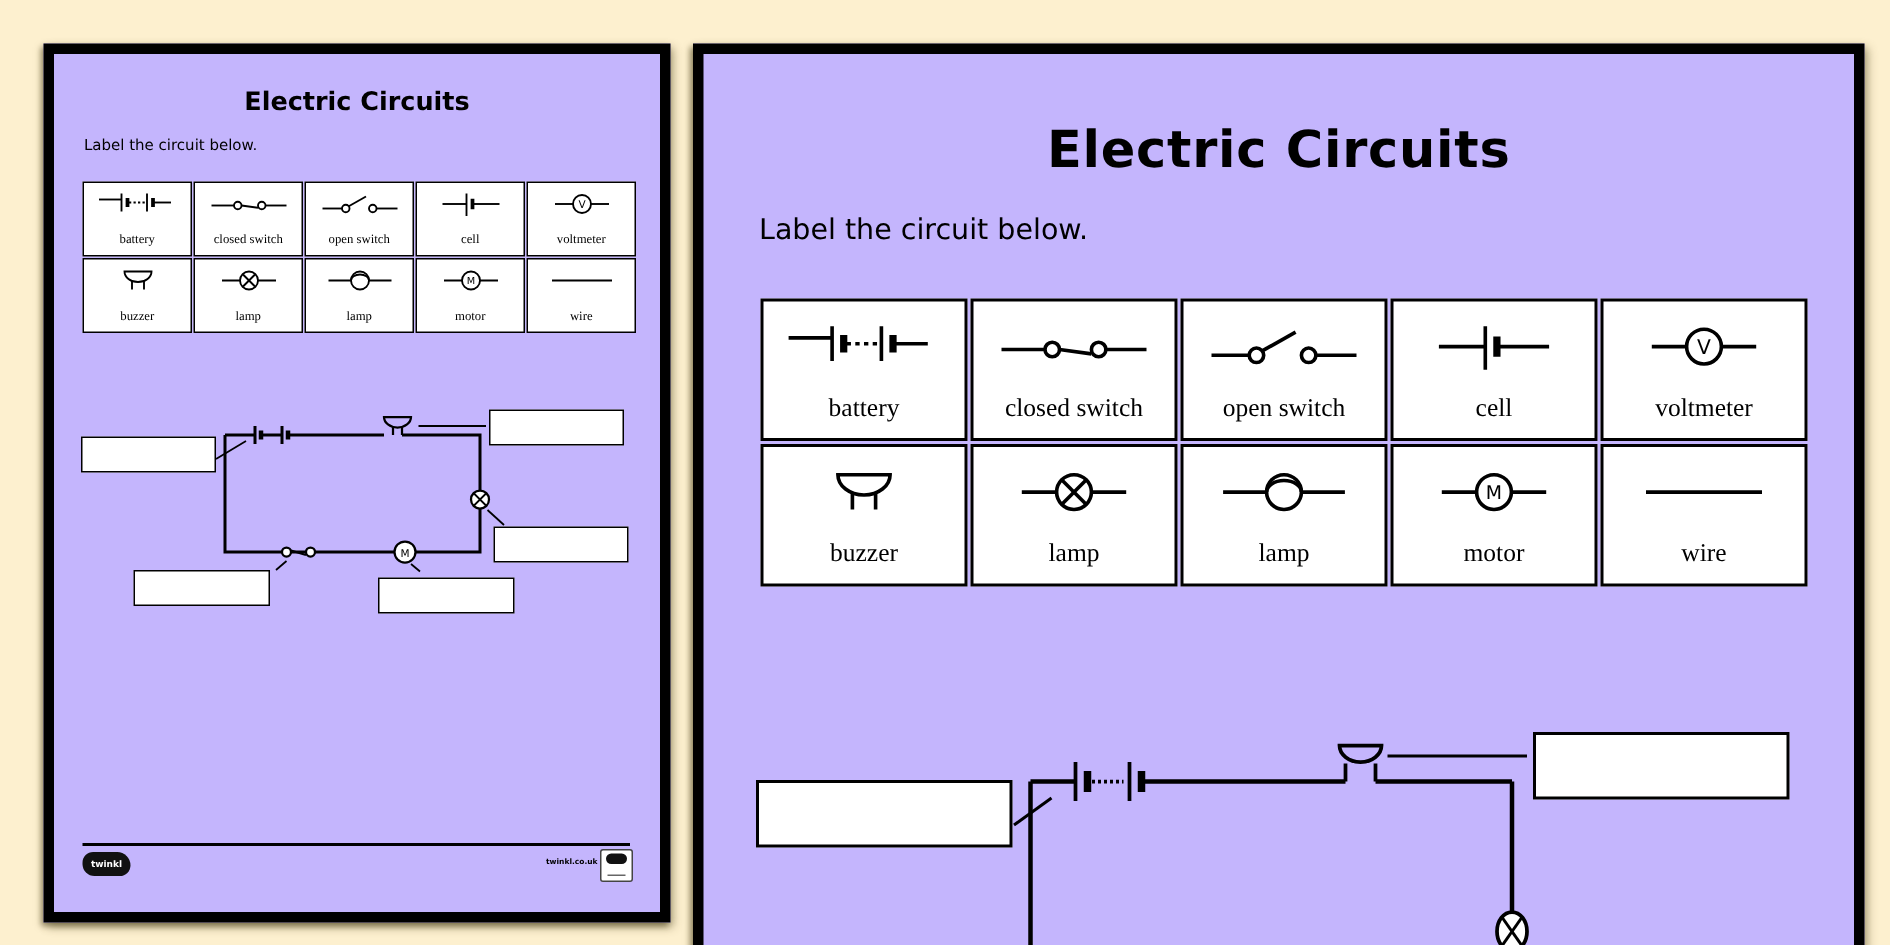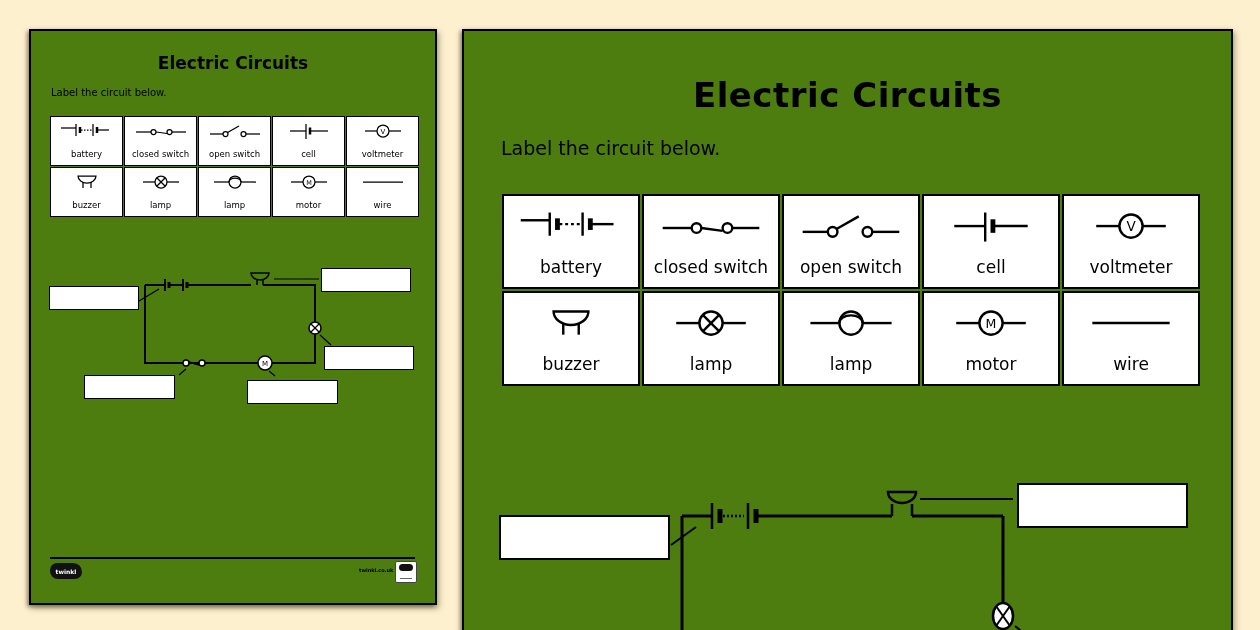--- a/index.html
+++ b/index.html
@@ -4,23 +4,23 @@
   <style>
     html, body { margin: 0; padding: 0; }
     body {
       width: 1260px; height: 630px; overflow: hidden;
       background: #fdf0cf;
       position: relative;
       font-family: "DejaVu Sans", sans-serif;
       color: #000;
     }
     .page {
-      position: absolute; background: #4d7c0f;
+      position: absolute; background: #c4b5fd;
       box-shadow: -2px 2px 4px rgba(70,60,20,0.55), 2px 3px 6px rgba(90,80,40,0.45);
-      border: 2px solid #000000;
+      border: 7px solid #000000;
       overflow: hidden;
     }
     #page-small { left: 29px; top: 29px; width: 404px; height: 572px; }
     #page-large { left: 462px; top: 29px; width: 767px; height: 640px; }
 
     .abs { position: absolute; }
     .title-s { left: 0; width: 404px; top: 22px; text-align: center; font-weight: bold; font-size: 17px; }
     .instr-s { left: 20px; top: 56px; font-size: 10px; }
     .title-l { left: 0; width: 767px; top: 44px; text-align: center; font-weight: bold; font-size: 34px; letter-spacing: 0.5px; }
     .instr-l { left: 37px; top: 106px; font-size: 19px; }
@@ -30,21 +30,21 @@
     .grid-l { left: 38px; top: 163px; grid-template-columns: repeat(5, 138px); grid-template-rows: repeat(2, 95px); gap: 2px; }
     .cell {
       border: 1.5px solid #000; box-sizing: border-box; position: relative;
       display: flex; flex-direction: column; align-items: center; justify-content: flex-end;
       background: #fff;
     }
     .grid-l .cell { border-width: 2px; }
     .cell svg { position: absolute; left: 50%; transform: translateX(-50%); }
     .grid-s .cell svg { top: 4px; width: 60px; height: 22px; }
     .grid-l .cell svg { top: 12px; width: 116px; height: 40px; }
-    .cell .lbl { white-space: nowrap; }
+    .cell .lbl { white-space: nowrap; font-family: Liberation Serif, serif; }
     .grid-s .cell .lbl { font-size: 8.5px; padding-bottom: 6px; }
     .grid-l .cell .lbl { font-size: 17px; padding-bottom: 10px; }
 
     .label-box { position: absolute; border: 1.5px solid #000; background: #fff; box-sizing: border-box; }
     #page-large .label-box { border-width: 2px; }
 
     .footer-rule { position: absolute; left: 19px; width: 365px; top: 526px; height: 2px; background: #000; }
     .logo { position: absolute; left: 19px; top: 532px; width: 32px; height: 16px; background: #111; border-radius: 8px 10px 8px 9px; color: #fff; font-size: 6px; font-weight: bold; display: flex; align-items: center; justify-content: center; }
     .site { position: absolute; left: 328px; top: 536px; font-size: 5px; font-weight: bold; }
     .badge { position: absolute; left: 364px; top: 530px; width: 20px; height: 20px; border: 1px solid #444; border-radius: 2px; background: #fff; }

